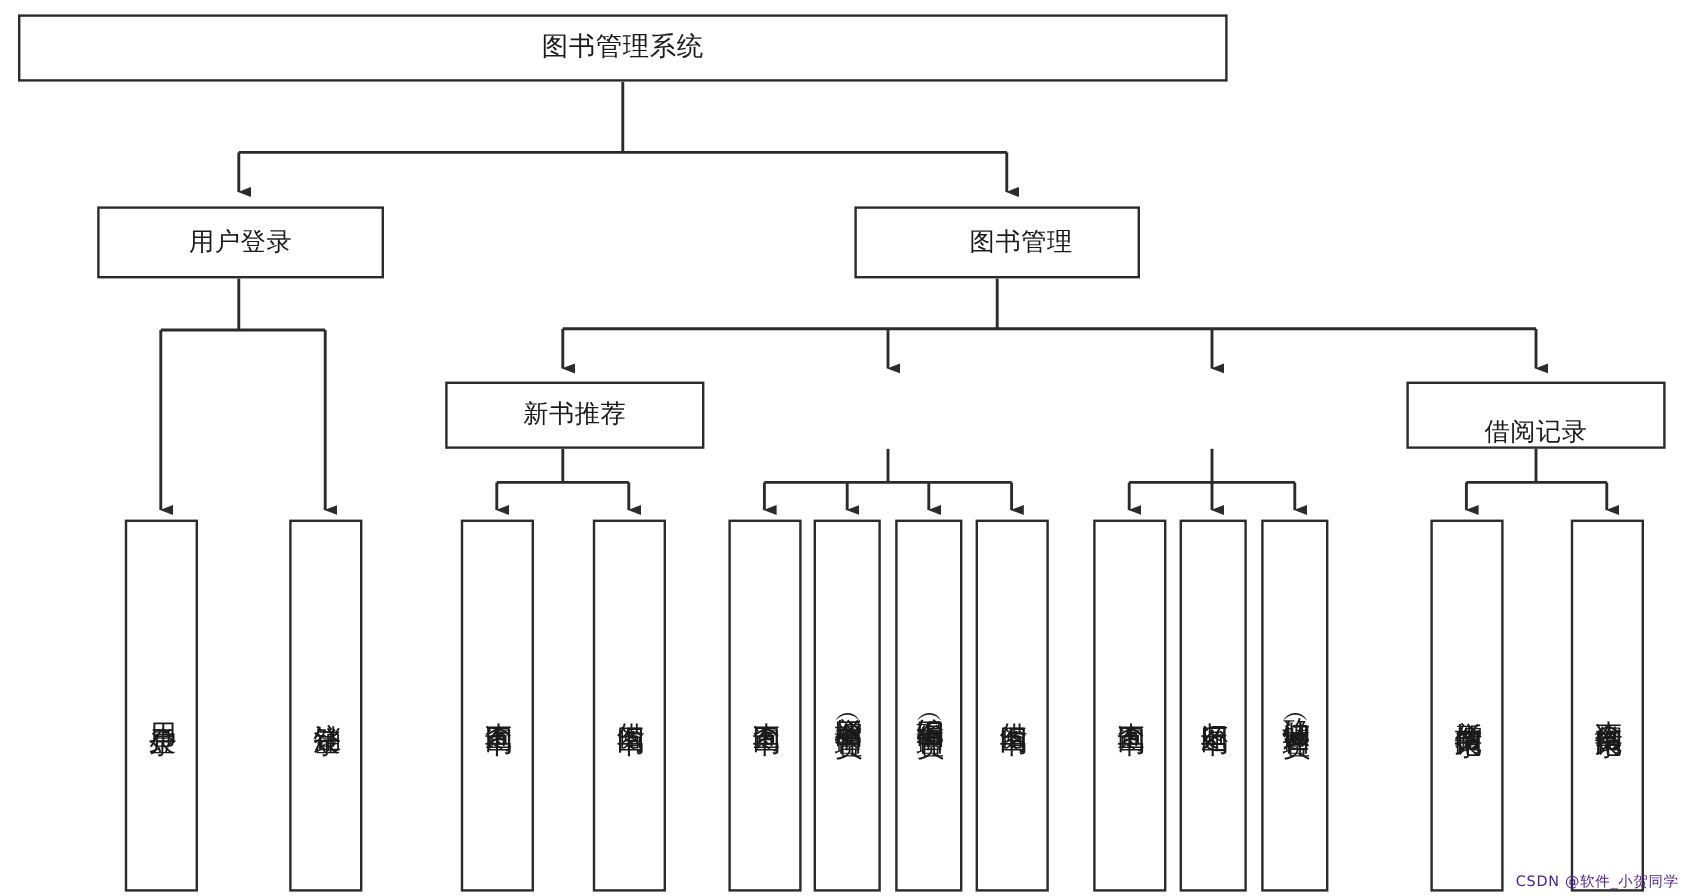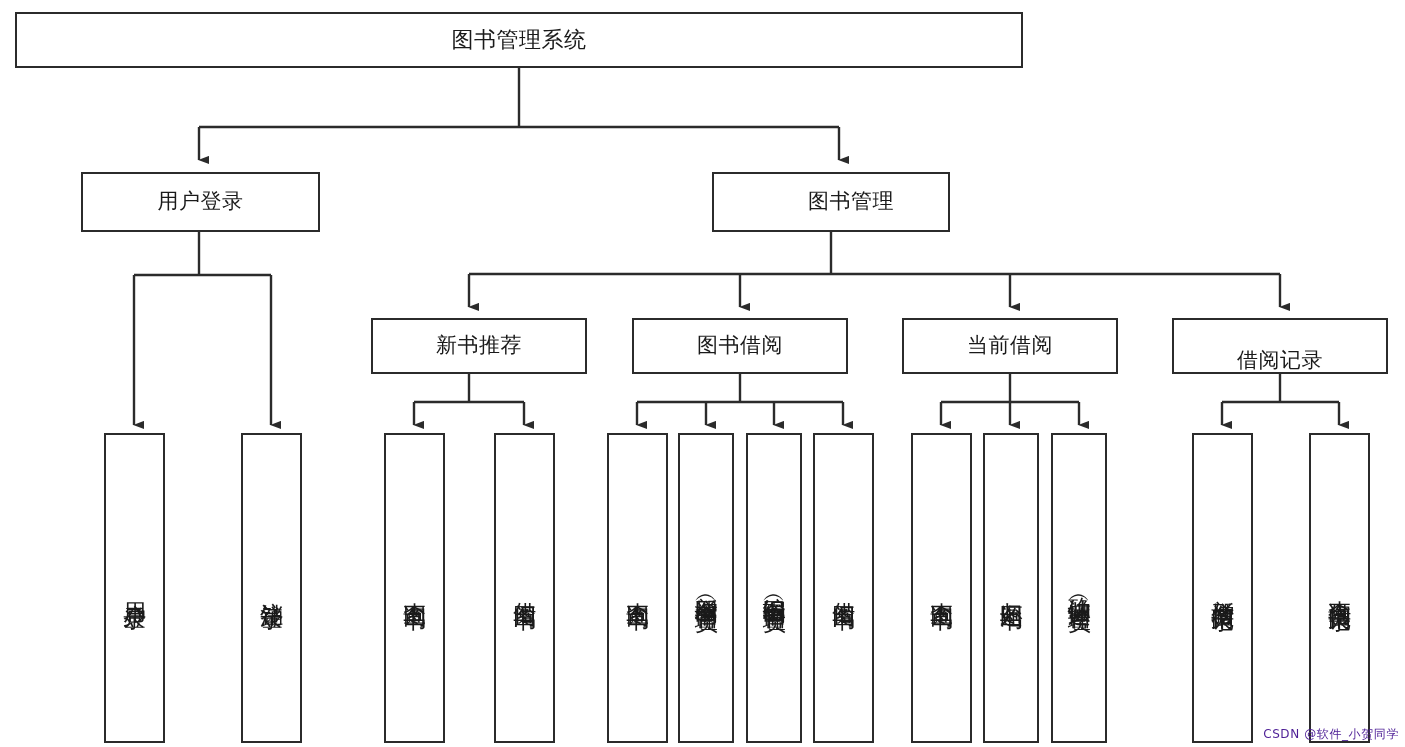--- a/index.html
+++ b/index.html
@@ -132,26 +132,20 @@
   <div class="node node-h" style="left:81px; top:172px; width:239px; height:60px;">
     <span class="node-label">用户登录</span>
   </div>
   <div class="node node-h" style="left:712px; top:172px; width:238px; height:60px;padding-left:40px;">
     <span class="node-label">图书管理</span>
   </div>
 
   <div class="node node-h" style="left:371px; top:318px; width:216px; height:56px;">
     <span class="node-label">新书推荐</span>
   </div>
-  <div class="node node-h" style="left:632px; top:318px; width:216px; height:56px;">
-    <span class="node-label">图书借阅</span>
-  </div>
-  <div class="node node-h" style="left:902px; top:318px; width:216px; height:56px;">
-    <span class="node-label">当前借阅</span>
-  </div>
   <div class="node node-h" style="left:1172px; top:318px; width:216px; height:56px;align-items:flex-end;">
     <span class="node-label">借阅记录</span>
   </div>
 
   <div class="node node-v" style="left:104px; top:433px; width:61px; height:310px;">
     <span class="node-label">用户登录</span>
   </div>
   <div class="node node-v" style="left:241px; top:433px; width:61px; height:310px;">
     <span class="node-label">注销登录</span>
   </div>

